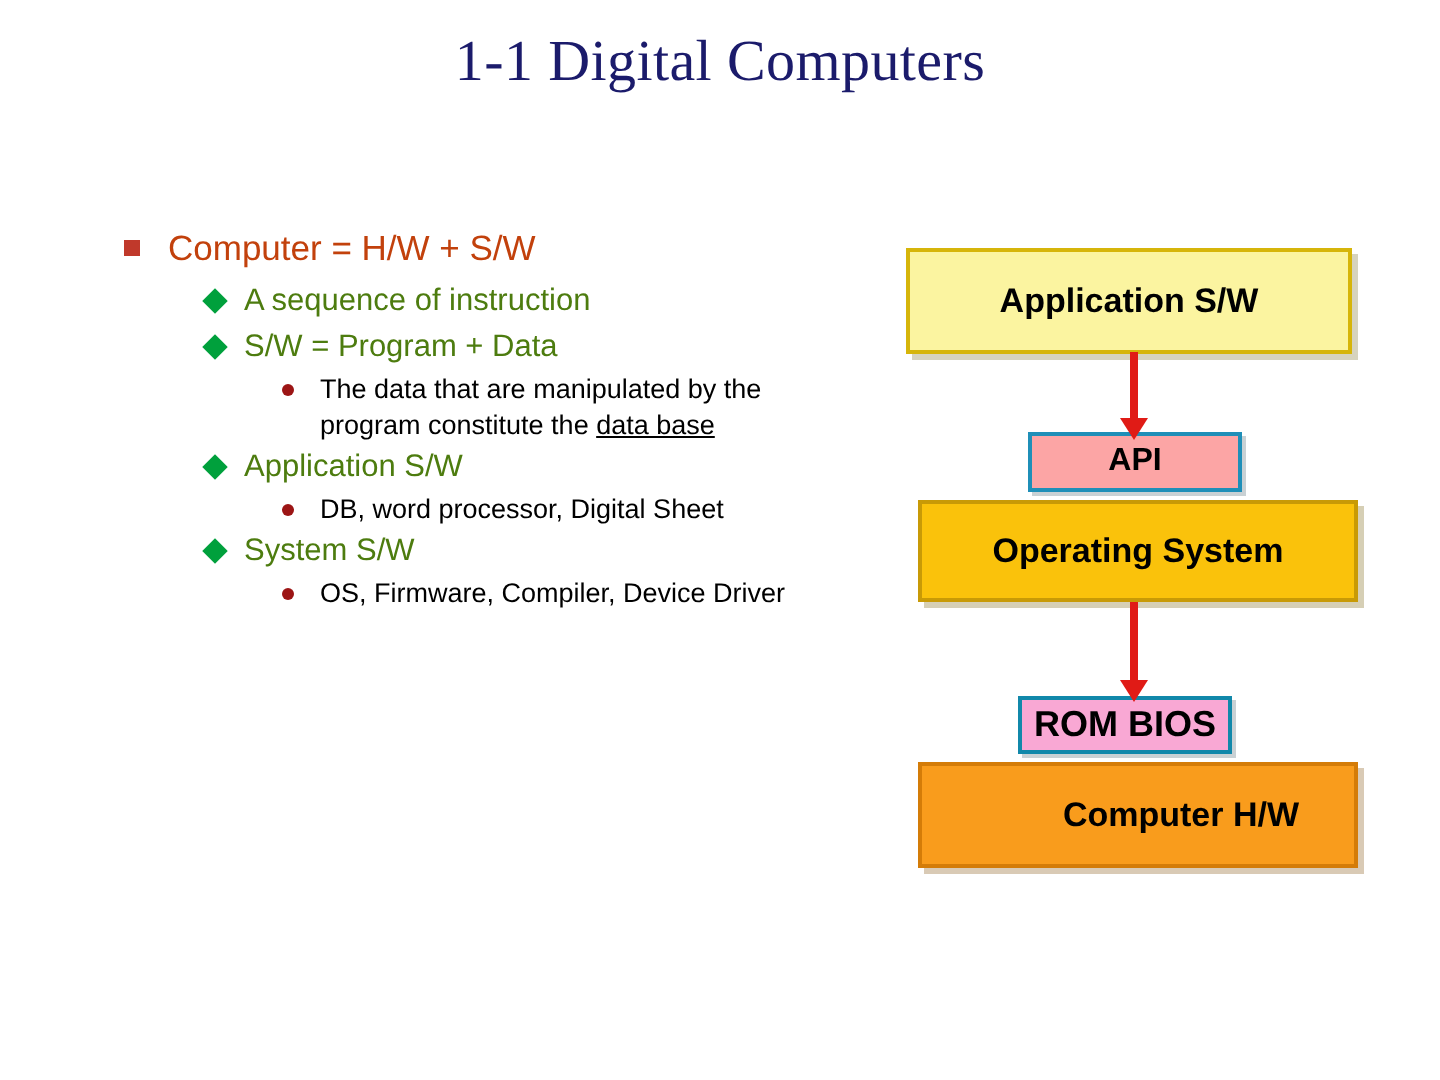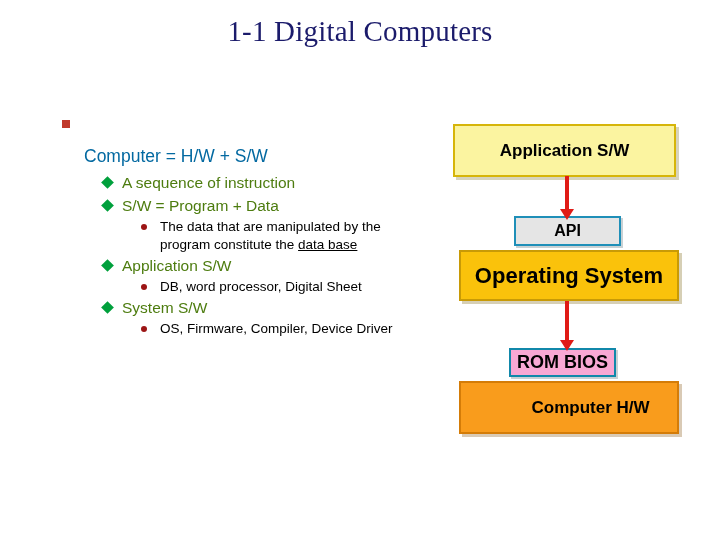--- a/index.html
+++ b/index.html
@@ -64,23 +64,22 @@
   }
   .lvl1 .marker .sq {
     width: 8px;
     height: 8px;
     background: #c0392b;
     display: block;
   }
   .lvl1 .btext {
     font-size: 17.5px;
     line-height: 25px;
-    color: #0369a1;
-    font-family: "Liberation Sans", sans-serif;
-    margin-top: 32px;
+    color: #c2410c;
+    font-family: "Liberation Sans", sans-serif;
   }
 
   
   .lvl2 {
     margin-left: 40px;
     margin-bottom: 1px;
   }
   .lvl2 .marker {
     width: 20px;
     flex: 0 0 20px;
@@ -157,35 +156,35 @@
     border: 2px solid #d6b50a;
     font-size: 17px;
     box-shadow: 3px 3px 0 rgba(120,110,40,0.30);
   }
 
   #box-api {
     left: 74px;
     top: 104px;
     width: 107px;
     height: 30px;
-    background: #e5e5e5;
+    background: #fca5a5;
     border: 2px solid #1f8fb8;
     font-size: 16px;
     z-index: 3;
     box-shadow: 2px 2px 0 rgba(60,90,100,0.28);
   }
 
   #box-os {
     left: 19px;
     top: 138px;
     width: 220px;
     height: 51px;
     background: #fac20b;
     border: 2px solid #c89a06;
-    font-size: 22px;
+    font-size: 17px;
     z-index: 2;
     box-shadow: 3px 3px 0 rgba(120,95,10,0.30);
   }
 
   #box-rombios {
     left: 69px;
     top: 236px;
     width: 107px;
     height: 29px;
     background: #f9a8d4;

